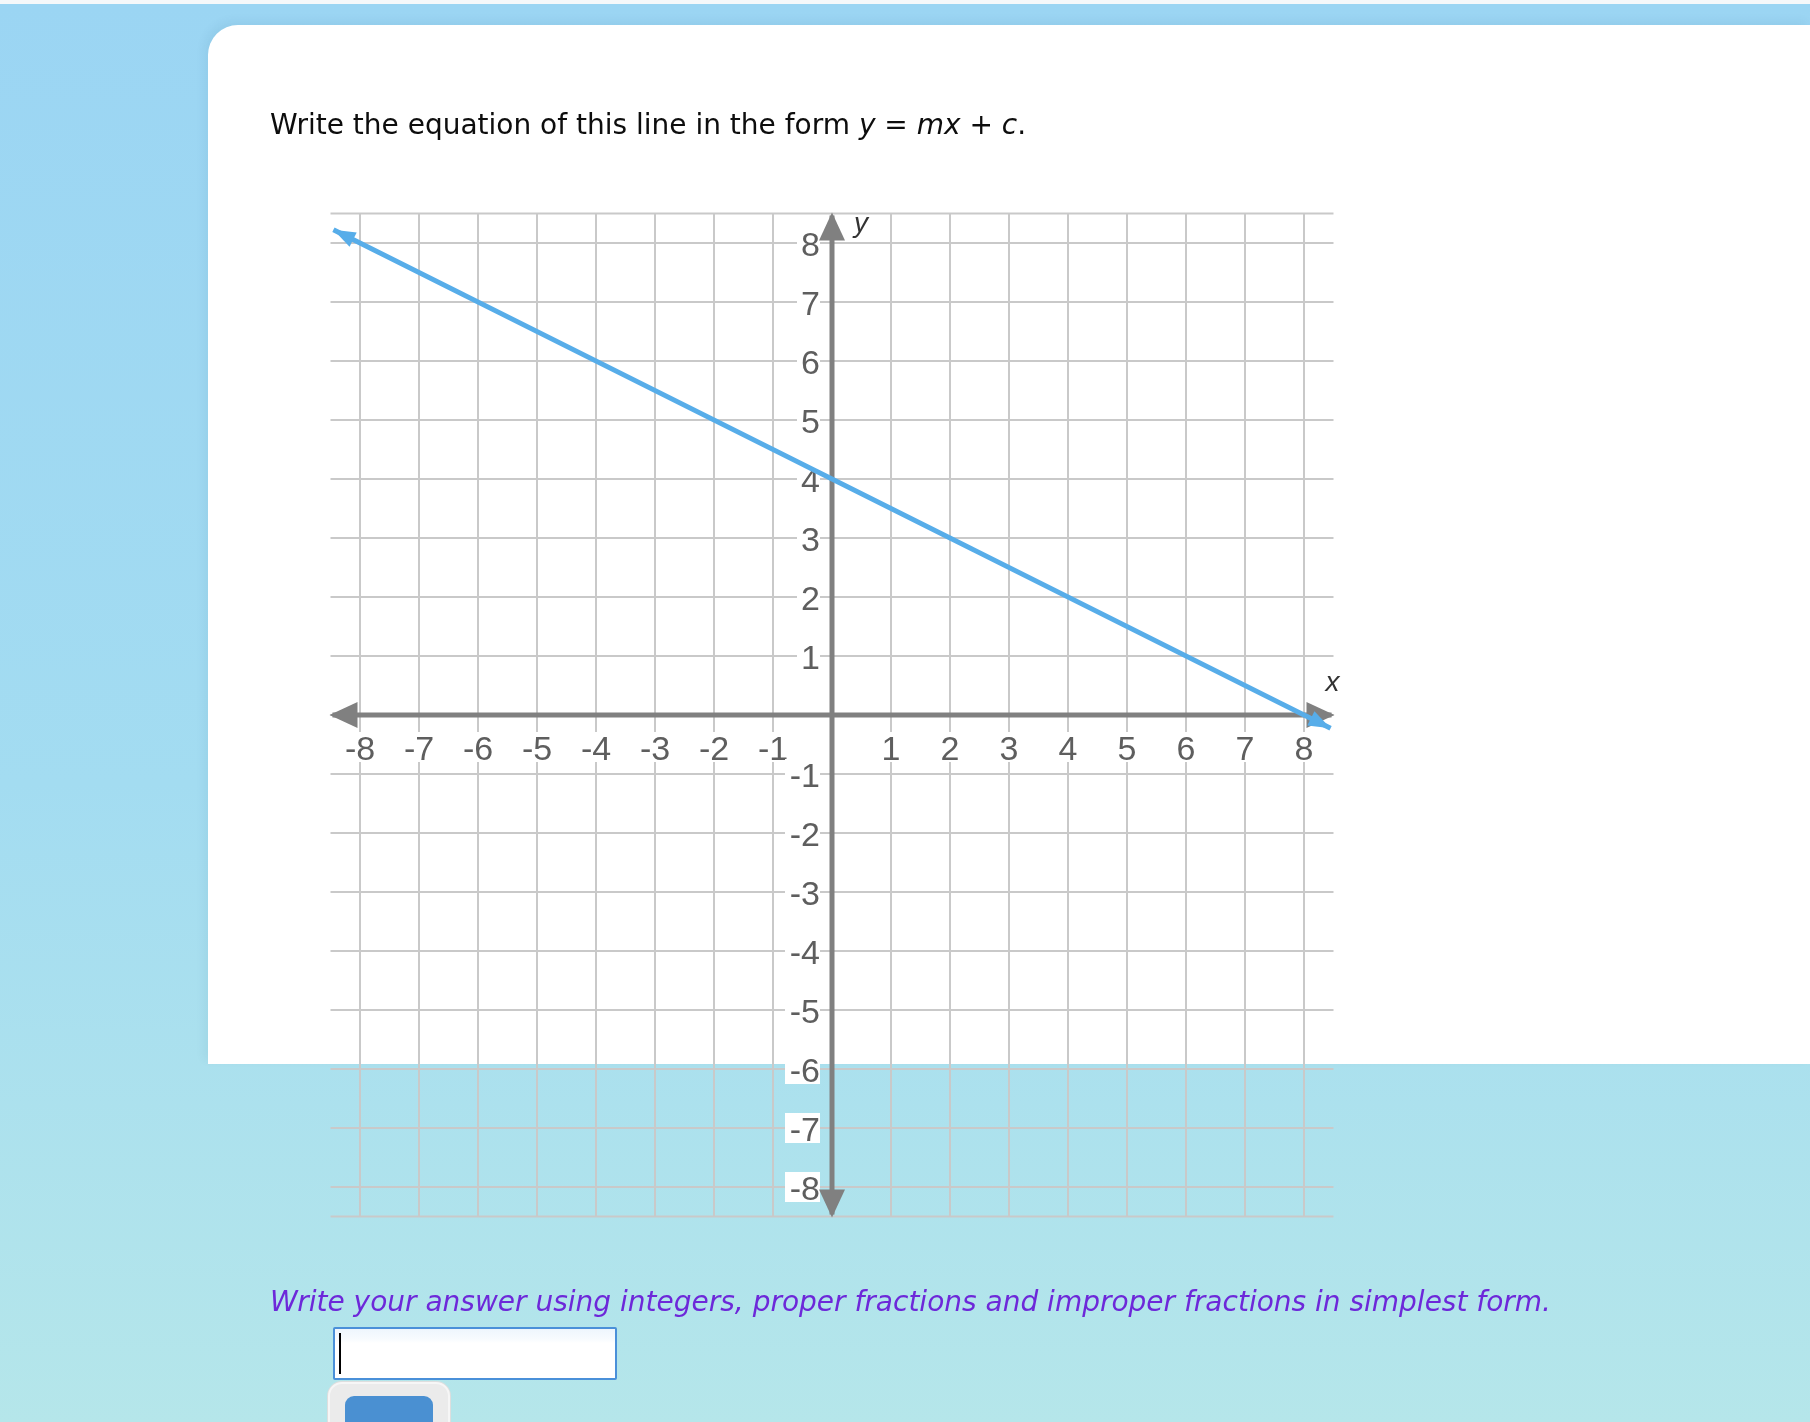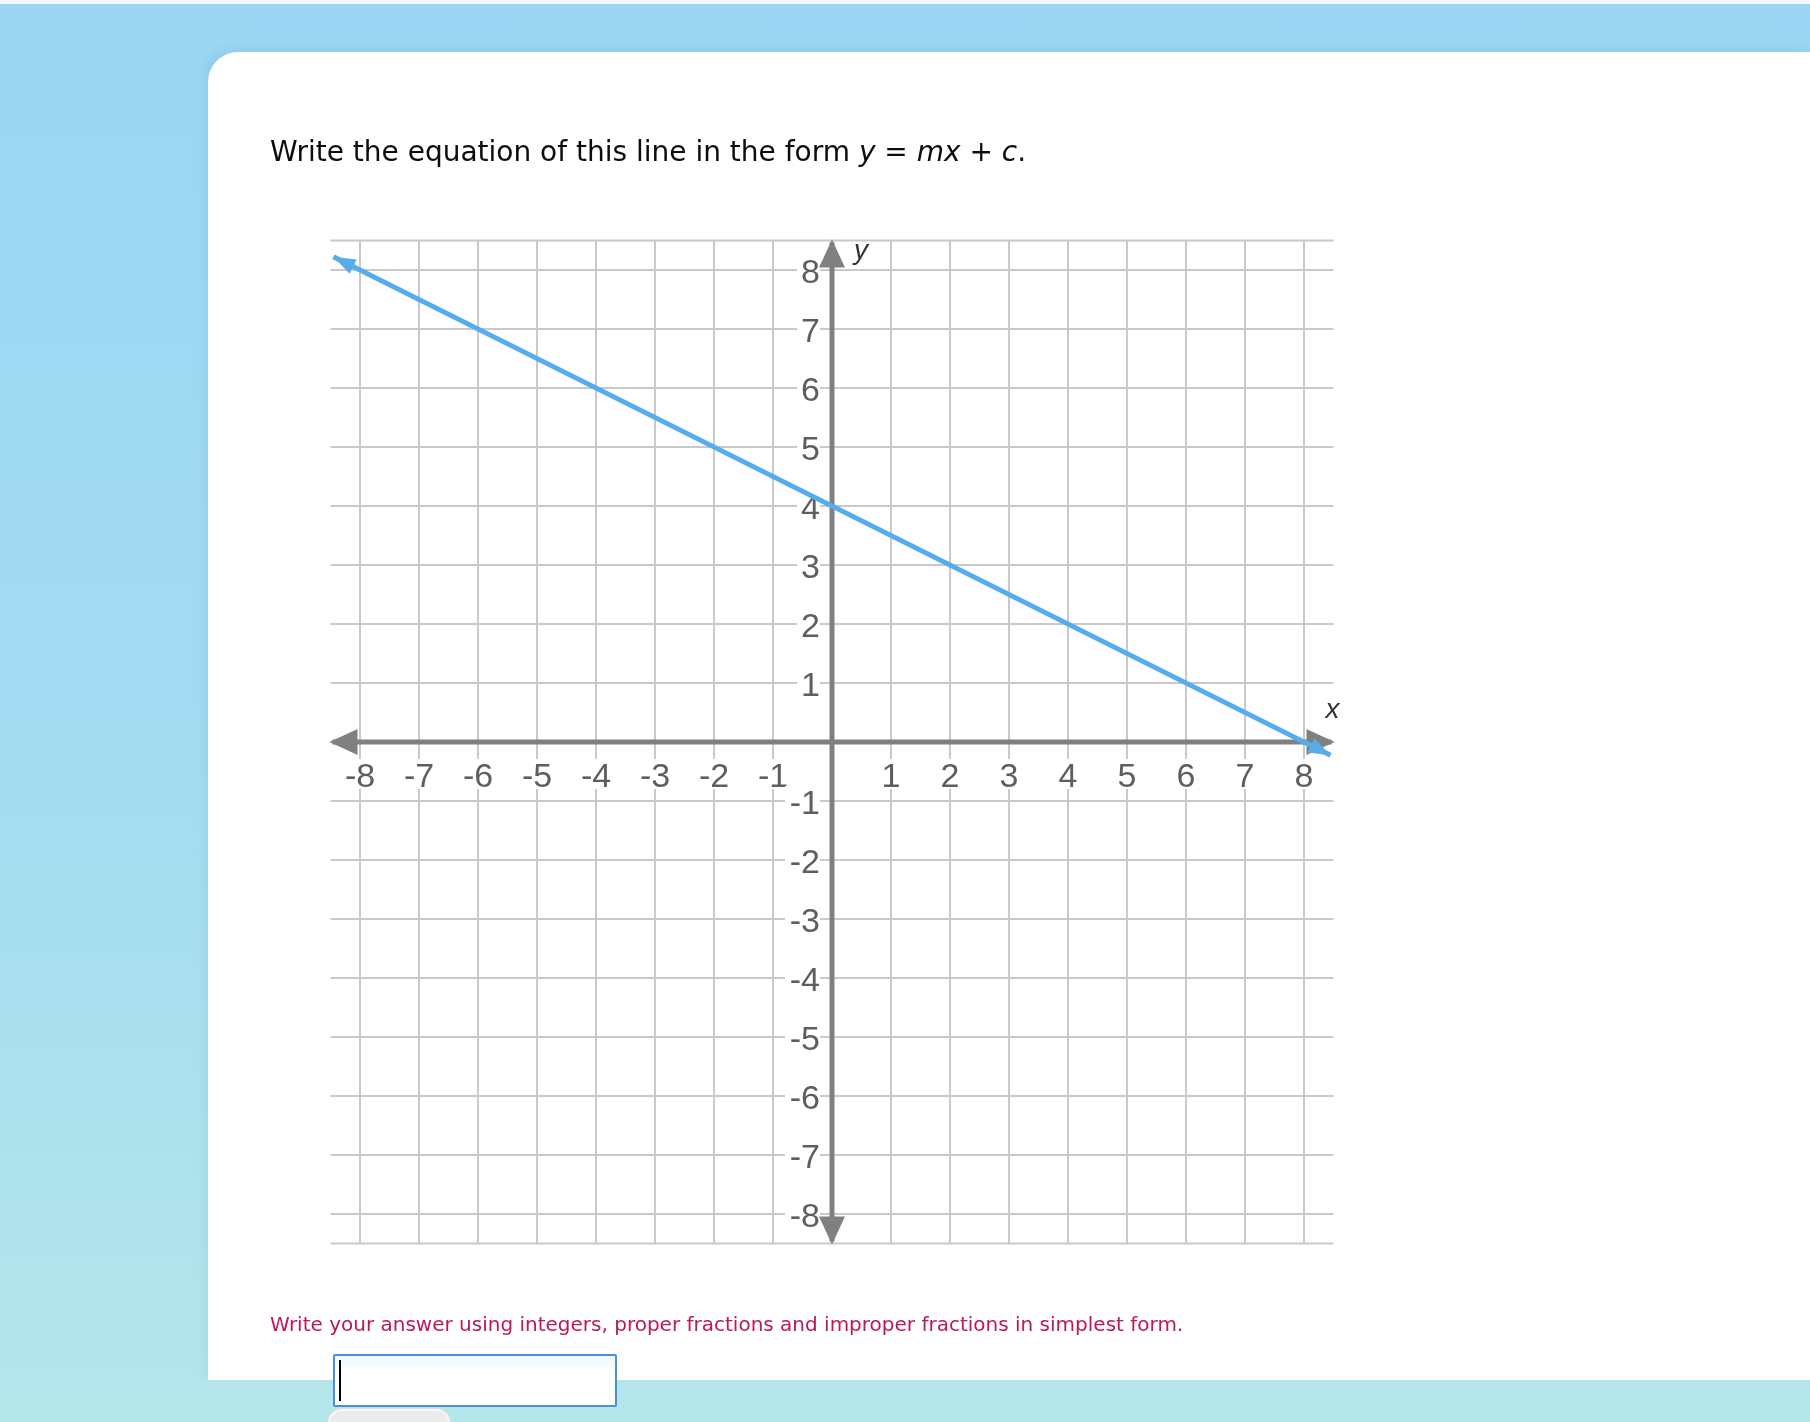--- a/index.html
+++ b/index.html
@@ -11,33 +11,33 @@
   .top-strip{
     position:absolute;left:0;top:0;width:1810px;height:4px;
     background:#f5f8fa;z-index:3;
   }
   .blue-bg{
     position:absolute;left:0;top:4px;width:1810px;height:1418px;
     background:linear-gradient(180deg,#9bd5f3 0%,#a3dcf1 55%,#b5e6ea 100%);
     z-index:0;
   }
   .content-panel{
-    position:absolute;left:208px;top:52px;width:1602px;height:1328px;
+    position:absolute;left:208px;top:25px;width:1602px;height:1039px;
     background:#ffffff;border-top-left-radius:30px;z-index:1;
     box-shadow:-4px -4px 10px rgba(0,60,100,0.06);
   }
   .question{
     position:absolute;left:62px;top:83px;width:1400px;
     font-size:28px;color:#0d0d0d;white-space:pre-wrap;
   }
   .question i{font-style:italic;}
   #graph-svg{position:absolute;left:52px;top:150px;}
   .instruction{
     position:absolute;left:62px;top:1260px;width:1480px;
-    font-size:20px;color:#be185d;white-space:pre-wrap;
+    font-size:28px;font-style:italic;color:#6d28d9;white-space:pre-wrap;
   }
   .answer-box{
     position:absolute;left:125px;top:1302px;width:284px;height:53px;
     box-sizing:border-box;border:2px solid #4a90d9;border-radius:2px;
     background:linear-gradient(180deg,#eef6fd 0px,#f7fbfe 10px,#ffffff 14px);
     cursor:text;
   }
   .caret{
     position:absolute;left:4px;top:4px;width:2px;height:41px;background:#000;
     animation:caretBlink 1.1s step-end infinite;

